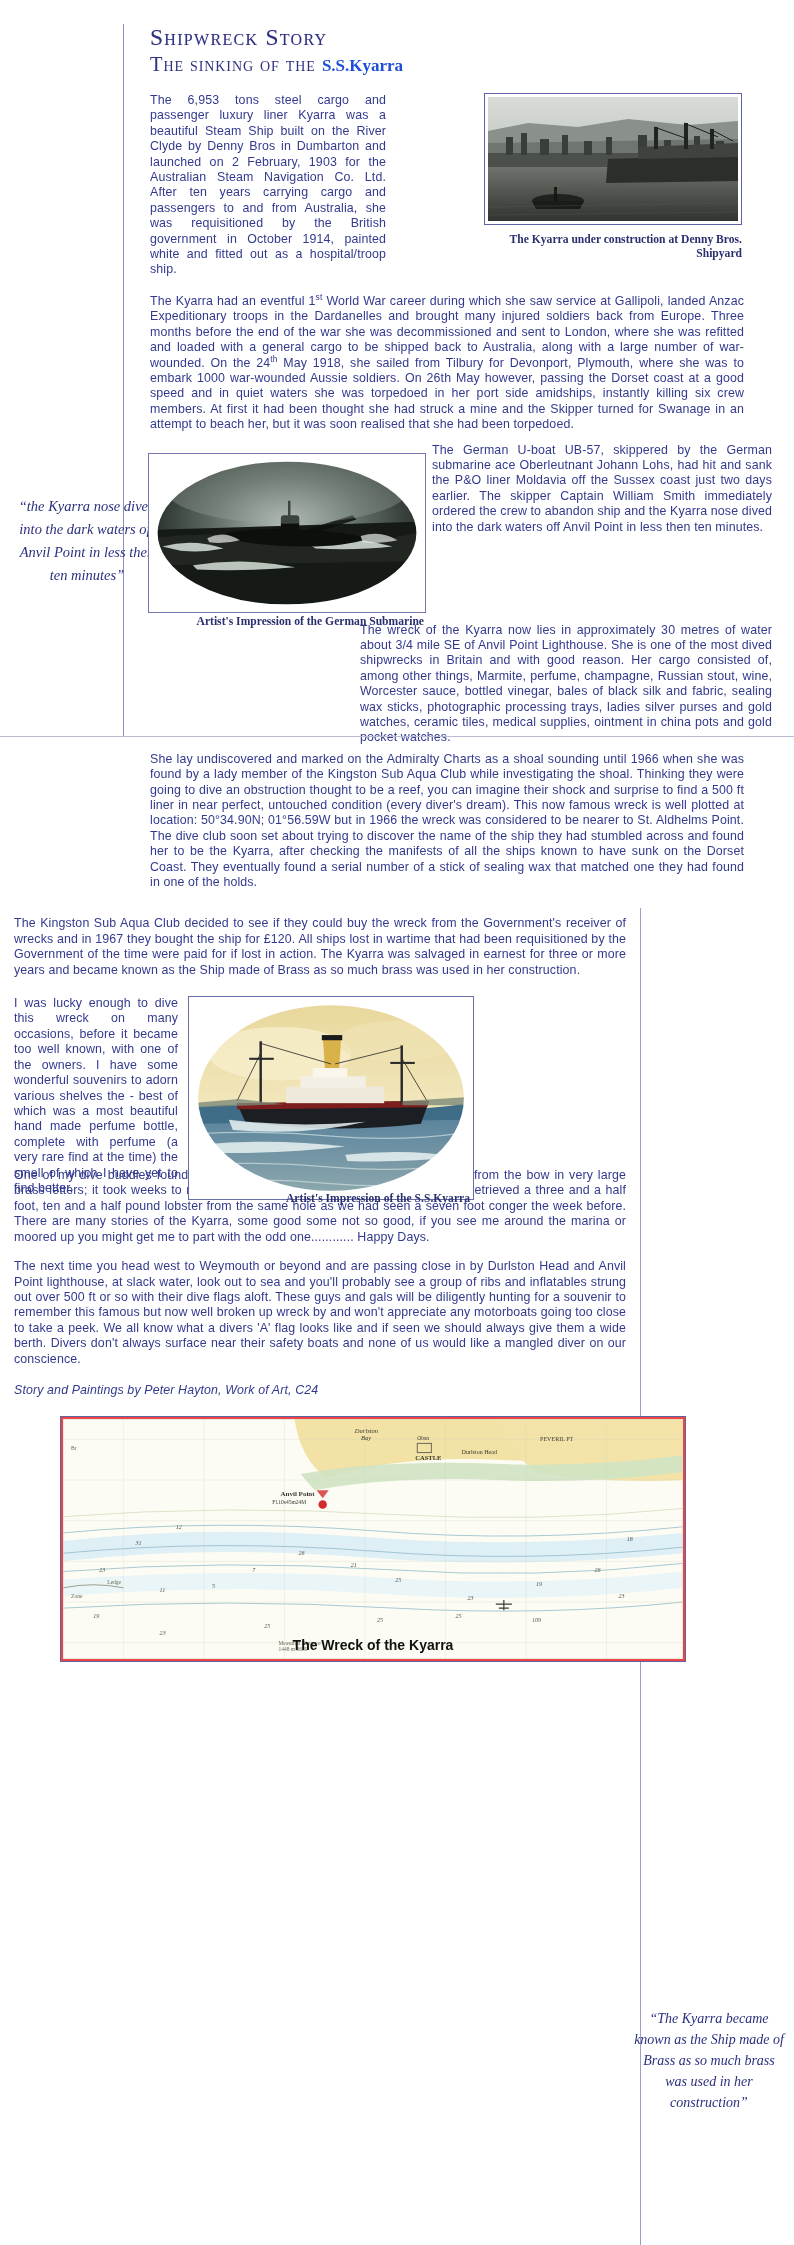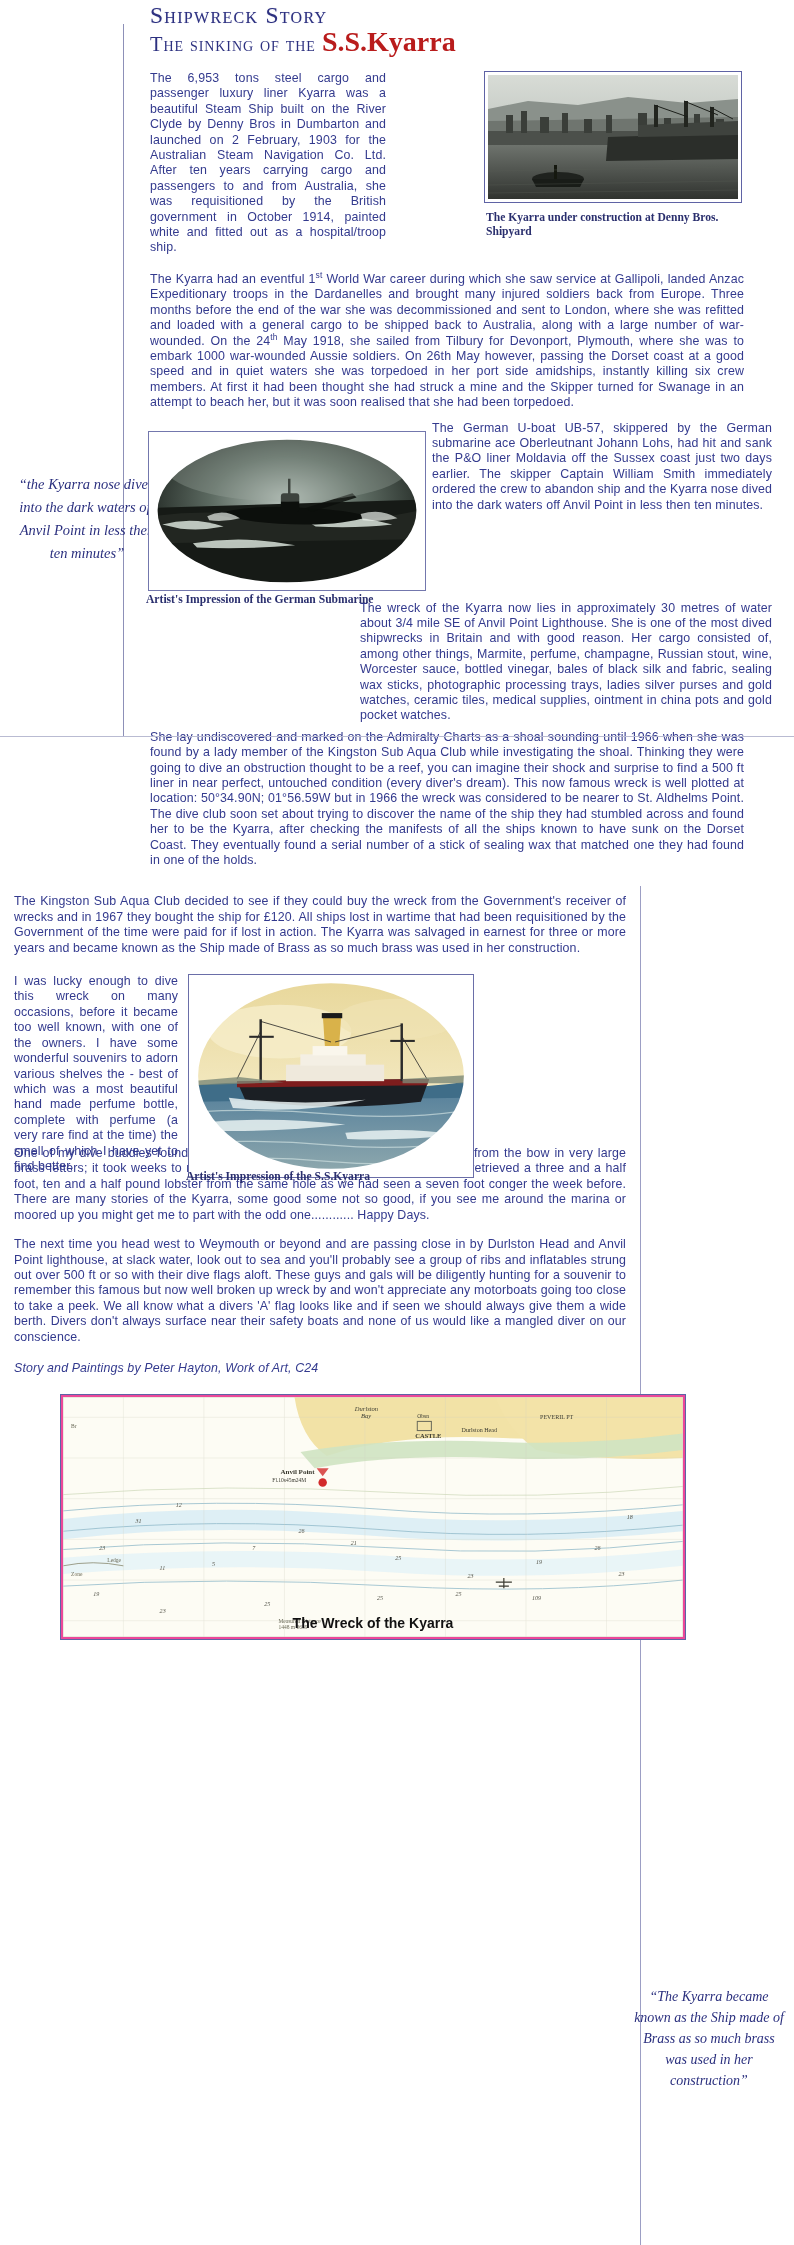--- a/index.html
+++ b/index.html
@@ -19,34 +19,34 @@
     color:#333a8e;
     text-align:justify;
     letter-spacing:.01em;
   }
   .caption{
     font-family:"Liberation Serif", serif;
     font-weight:bold;
     font-size:11.6px;
     line-height:13.5px;
     color:#2a2f6e;
-    text-align:left;
+    text-align:right;
   }
   .pullquote{
     font-family:"Liberation Serif", serif;
     font-style:italic;
     font-size:14.5px;
     line-height:23px;
     color:#2a2f7e;
     text-align:center;
   }
   sup{font-size:.68em;vertical-align:super;line-height:0;}
 
   
-  .sec1{position:relative;}
+  .sec1{position:relative;padding-top:22px;}
   .rule-v{
     position:absolute;left:123px;top:24px;width:1px;height:712px;
     background:#8d90b8;
   }
   .rule-h{
     position:absolute;left:0;top:736px;width:794px;height:1px;background:#b9bbd2;
   }
 
   .title-wrap{margin-left:150px;padding-top:2px;}
   .title1{
@@ -62,23 +62,23 @@
     font-family:"Liberation Serif", serif;
     font-size:20.5px;
     letter-spacing:.045em;
     color:#2d3180;
     font-variant:small-caps;
     line-height:26px;
   }
   .title2 .ship{
     font-variant:normal;
     font-weight:bold;
-    font-size:28px;
+    font-size:17px;
     letter-spacing:0;
-    color:#b91c1c;
+    color:#1d4ed8;
   }
 
   
   .blk1{position:relative;margin:14px 0 0 150px;width:620px;}
   .blk1 .col{width:236px;}
   .photo-frame{
     position:absolute;right:28px;top:0;width:250px;
     border:1px solid #5f63a5;padding:3px;background:#fff;
     box-shadow:0 0 0 1px #fff inset;
   }
@@ -118,21 +118,21 @@
   .cap-ship{position:absolute;left:186px;top:196px;width:284px;}
   .s2-flow{margin:0 0 0 14px;width:612px;}
   .quote2{position:absolute;right:14px;top:1128px;width:144px;}
 
   .s2-b{margin:14px 0 0 14px;width:612px;}
   .byline{margin:16px 0 0 14px;width:612px;}
 
   
   .map-frame{
     margin:18px 0 0 60px;width:620px;height:240px;
-    border:1px solid #5f63a5;background:#ec4899;padding:2px;position:relative;
+    border:1px solid #5f63a5;background:#ef4444;padding:2px;position:relative;
   }
   .map-img{width:100%;height:100%;display:block;}
   .map-cap{
     position:absolute;left:0;right:0;bottom:8px;text-align:center;
     font-family:"Liberation Sans", sans-serif;font-weight:bold;
     font-size:14px;color:#111;
   }
 </style>
 </head>
 <body>

